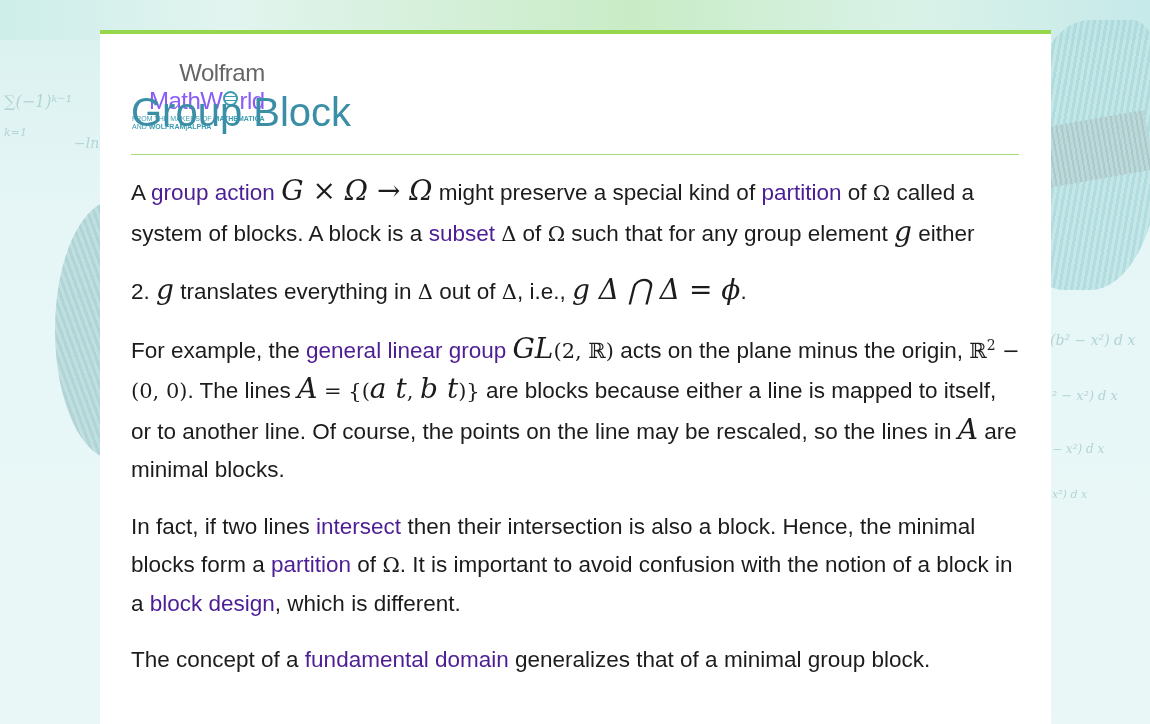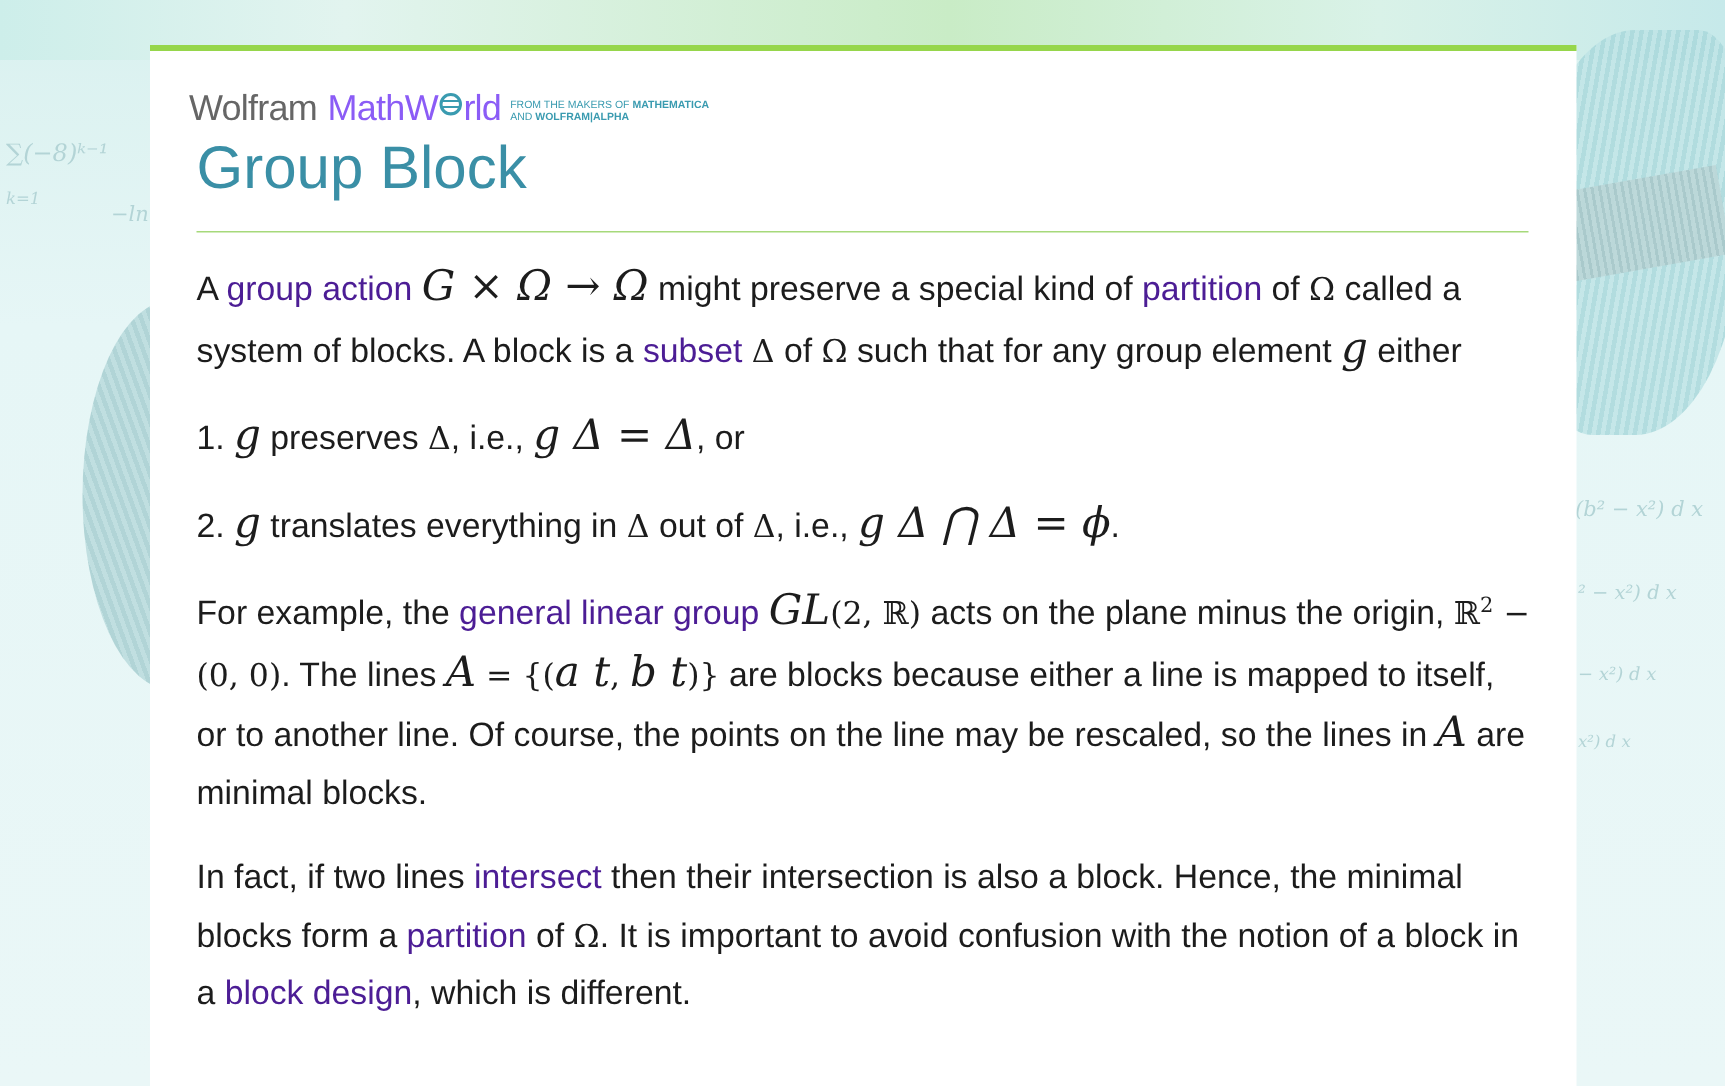--- a/index.html
+++ b/index.html
@@ -30,21 +30,21 @@
   .bg-swirl-right2 {
     position: absolute; left: 1030px; top: 120px; width: 120px; height: 60px;
     transform: rotate(-10deg);
     background: repeating-linear-gradient(90deg, #a8c7c9 0 2px, #bcd7d8 2px 5px);
     opacity: 0.9;
   }
   .card {
     position: absolute; left: 100px; top: 30px; width: 951px; height: 700px;
     background: #ffffff; border-top: 4px solid #96d64b;
   }
-  .brand { position: absolute; left: 26px; top: 25px; display: flex; align-items: flex-end; }
+  .brand { position: absolute; left: 26px; top: 25px; display: flex; align-items: flex-end; flex-direction: column; }
   .brand-wolfram { font-size: 24px; color: #666; letter-spacing: -0.5px; }
   .brand-mathworld { font-size: 24px; color: #8b5cf6; letter-spacing: -0.5px; margin-left: 7px; }
   .brand-globe {
     display: inline-block; width: 15px; height: 15px; border-radius: 50%;
     border: 2px solid #3a9bb0; margin: 0 1px 3px 1px; position: relative; box-sizing: border-box;
     background: repeating-linear-gradient(0deg, transparent 0 3px, #3a9bb0 3px 4px);
   }
   .brand-tag { font-size: 7px; line-height: 8px; color: #3a9bb0; margin-left: 6px; margin-bottom: 4px; text-transform: uppercase; }
   .brand-tag b { font-weight: bold; }
   .page-title {
@@ -66,21 +66,21 @@
   sup { font-size: 14px; line-height: 0; }
 </style>
 </head>
 <body>
 
 <div class="bg-top"></div>
 <div class="bg-swirl-left"></div>
 <div class="bg-swirl-right"></div>
 <div class="bg-swirl-right2"></div>
 
-<div class="bg-formula" style="left:4px; top:92px; font-size:16px;">∑(−8)ᵏ⁻¹</div>
+<div class="bg-formula" style="left:4px; top:92px; font-size:16px;">∑(−1)ᵏ⁻¹</div>
 <div class="bg-formula" style="left:4px; top:126px; font-size:11px;">k=1</div>
 <div class="bg-formula" style="left:74px; top:135px; font-size:14px;">−ln</div>
 
 <div class="bg-formula" style="left:1050px; top:332px; font-size:14px;">(b² − x²)  d x</div>
 <div class="bg-formula" style="left:1052px; top:388px; font-size:13px;">² − x²)  d x</div>
 <div class="bg-formula" style="left:1052px; top:442px; font-size:12px;">− x²)  d x</div>
 <div class="bg-formula" style="left:1052px; top:488px; font-size:11px;">x²)  d x</div>
 
 <div class="card">
 
@@ -93,23 +93,23 @@
     </span>
   </a>
 
   <h1 class="page-title">Group Block</h1>
   <div class="title-rule"></div>
 
   <div class="content">
 
     <p><span>A </span><a class="link">group action</a> <span class="mi">G × Ω → Ω</span><span> might preserve a special kind of </span><a class="link">partition</a><span> of </span><span class="m">Ω</span><span> called a system of blocks. A block is a </span><a class="link">subset</a> <span class="m">Δ</span><span> of </span><span class="m">Ω</span><span> such that for any group element </span><span class="mi">g</span><span> either</span></p>
 
-    <p><span>1. </span><span class="mi">g</span><span> preserves </span><span class="m">Δ</span><span>, i.e., </span><span class="mi">g Δ = Δ</span><span>, or</span></p>
 
     <p><span>2. </span><span class="mi">g</span><span> translates everything in </span><span class="m">Δ</span><span> out of </span><span class="m">Δ</span><span>, i.e., </span><span class="mi">g Δ ⋂ Δ = ϕ</span><span>.</span></p>
 
     <p><span>For example, the </span><a class="link">general linear group</a> <span class="mi">GL</span><span class="m">(2, ℝ)</span><span> acts on the plane minus the origin, </span><span class="m"><span>ℝ</span><sup>2</sup><span> − (0, 0)</span></span><span>. The lines </span><span class="mi">A</span><span class="m"> = {(</span><span class="mi">a t</span><span class="m">, </span><span class="mi">b t</span><span class="m">)}</span><span> are blocks because either a line is mapped to itself, or to another line. Of course, the points on the line may be rescaled, so the lines in </span><span class="mi">A</span><span> are minimal blocks.</span></p>
 
     <p><span>In fact, if two lines </span><a class="link">intersect</a><span> then their intersection is also a block. Hence, the minimal blocks form a </span><a class="link">partition</a><span> of </span><span class="m">Ω</span><span>. It is important to avoid confusion with the notion of a block in a </span><a class="link">block design</a><span>, which is different.</span></p>
 
+    <p><span>The concept of a </span><a class="link">fundamental domain</a><span> generalizes that of a minimal group block.</span></p>
 
   </div>
 </div>
 
 </body></html>

